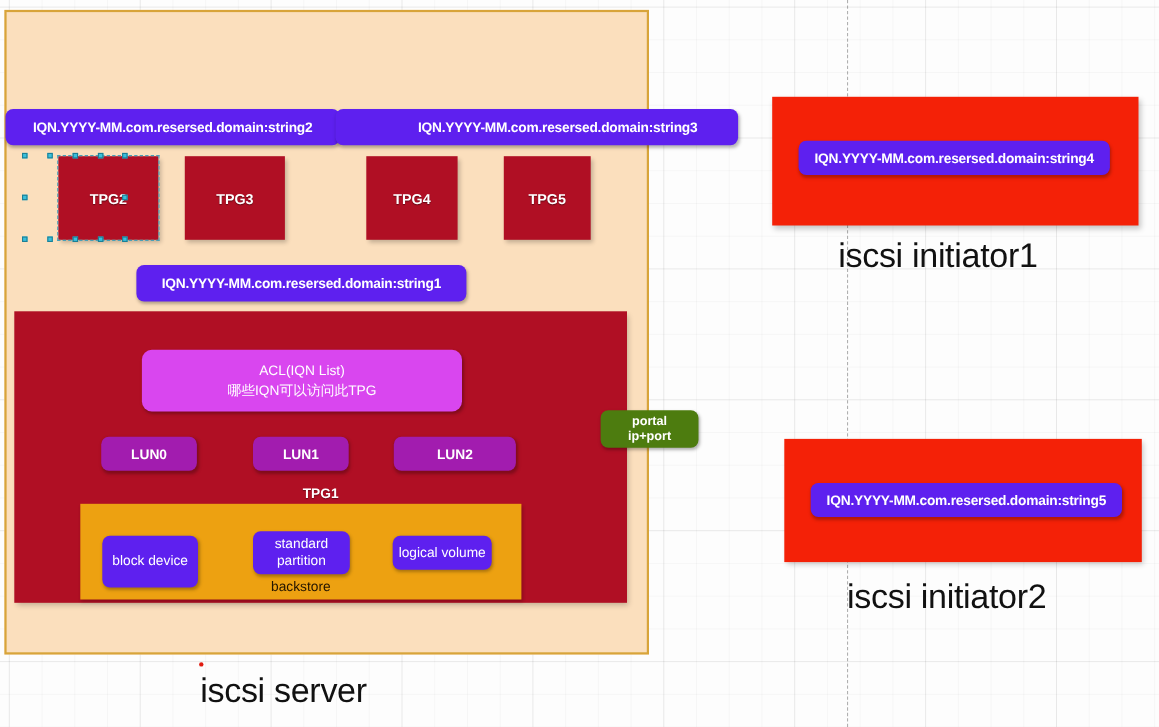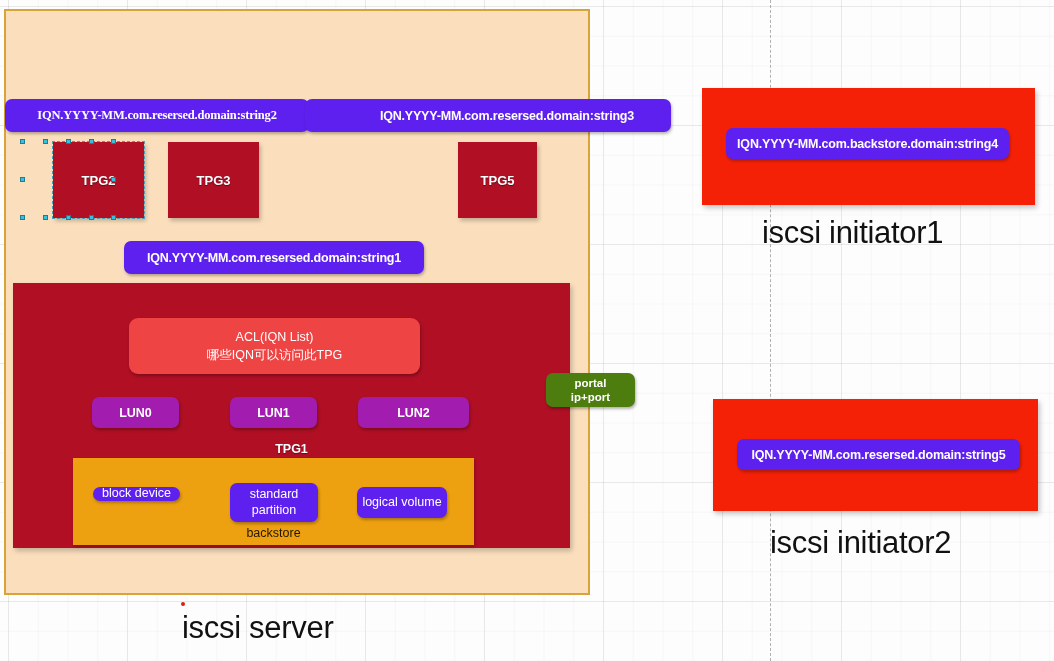--- a/index.html
+++ b/index.html
@@ -100,21 +100,21 @@
     height: 265px;
     background: #b00f24;
     box-shadow: 2px 3px 5px rgba(0,0,0,0.22);
   }
   .acl-box {
     position: absolute;
     left: 129px;
     top: 318px;
     width: 291px;
     height: 56px;
-    background: #ef4444;
+    background: #d946ef;
     border-radius: 9px;
     color: #ffffff;
     display: flex;
     flex-direction: column;
     align-items: center;
     justify-content: center;
     font-size: 12.5px;
     line-height: 1.45;
     box-shadow: 1px 2px 3px rgba(0,0,0,0.28);
   }
@@ -226,71 +226,72 @@
 </head>
 <body>
 
 <div id="canvas">
 
   <div class="grid-layer"></div>
   <div class="page-break"></div>
 
   <div class="server-container"></div>
 
-  <div class="iqn-chip" style="left:5px; top:99px; width:304px; height:33px;font-family:Liberation Serif, serif;">IQN.YYYY-MM.com.resersed.domain:string2</div>
+  <div class="iqn-chip" style="left:5px; top:99px; width:304px; height:33px;">IQN.YYYY-MM.com.resersed.domain:string2</div>
   <div class="iqn-chip" style="left:305px; top:99px; width:328px; height:33px;padding-left:38px;">IQN.YYYY-MM.com.resersed.domain:string3</div>
 
   <div class="tpg-box tpg-selected" style="left:23px; top:142px; width:91px; height:76px;margin-left:30px;">TPG2</div>
   <div class="handle" style="left:20px; top:139px;"></div>
   <div class="handle" style="left:43px; top:139px;"></div>
   <div class="handle" style="left:66px; top:139px;"></div>
   <div class="handle" style="left:89px; top:139px;"></div>
   <div class="handle" style="left:111px; top:139px;"></div>
   <div class="handle" style="left:20px; top:177px;"></div>
   <div class="handle" style="left:111px; top:177px;"></div>
   <div class="handle" style="left:20px; top:215px;"></div>
   <div class="handle" style="left:43px; top:215px;"></div>
   <div class="handle" style="left:66px; top:215px;"></div>
   <div class="handle" style="left:89px; top:215px;"></div>
   <div class="handle" style="left:111px; top:215px;"></div>
 
   <div class="tpg-box" style="left:168px; top:142px; width:91px; height:76px;">TPG3</div>
+  <div class="tpg-box" style="left:333px; top:142px; width:83px; height:76px;">TPG4</div>
   <div class="tpg-box" style="left:458px; top:142px; width:79px; height:76px;text-align:right;">TPG5</div>
 
   <div class="iqn-chip" style="left:124px; top:241px; width:300px; height:33px;">IQN.YYYY-MM.com.resersed.domain:string1</div>
 
   <div class="tpg1-main"></div>
 
   <div class="acl-box">
     <div>ACL(IQN List)</div>
     <div>哪些IQN可以访问此TPG</div>
   </div>
 
   <div class="lun-box" style="left:92px; width:87px;">LUN0</div>
   <div class="lun-box" style="left:230px; width:87px;">LUN1</div>
   <div class="lun-box" style="left:358px; width:111px;">LUN2</div>
 
   <div class="tpg1-label">TPG1</div>
 
   <div class="backstore-box"></div>
-  <div class="bs-chip" style="left:93px; top:487px; width:87px; height:14px;text-align:right;">block device</div>
+  <div class="bs-chip" style="left:93px; top:487px; width:87px; height:47px;text-align:right;">block device</div>
   <div class="bs-chip" style="left:230px; top:483px; width:88px; height:39px; white-space:pre-line;">standard
 partition</div>
   <div class="bs-chip" style="left:357px; top:487px; width:90px; height:31px;">logical volume</div>
   <div class="backstore-label">backstore</div>
 
   <div class="portal-box">
     <div>portal</div>
     <div>ip+port</div>
   </div>
 
   <div class="red-dot"></div>
   <div class="server-caption">iscsi server</div>
 
   <div class="initiator-box" style="left:702px; top:88px; width:333px; height:117px;"></div>
-  <div class="iqn-chip" style="left:726px; top:128px; width:283px; height:31px;">IQN.YYYY-MM.com.backstore.domain:string4</div>
+  <div class="iqn-chip" style="left:726px; top:128px; width:283px; height:31px;">IQN.YYYY-MM.com.resersed.domain:string4</div>
   <div class="initiator-caption" style="left:762px; top:215px;">iscsi initiator1</div>
 
   <div class="initiator-box" style="left:713px; top:399px; width:325px; height:112px;"></div>
   <div class="iqn-chip" style="left:737px; top:439px; width:283px; height:31px;">IQN.YYYY-MM.com.resersed.domain:string5</div>
   <div class="initiator-caption" style="left:770px; top:525px;">iscsi initiator2</div>
 
 </div>
 
 </body></html>

